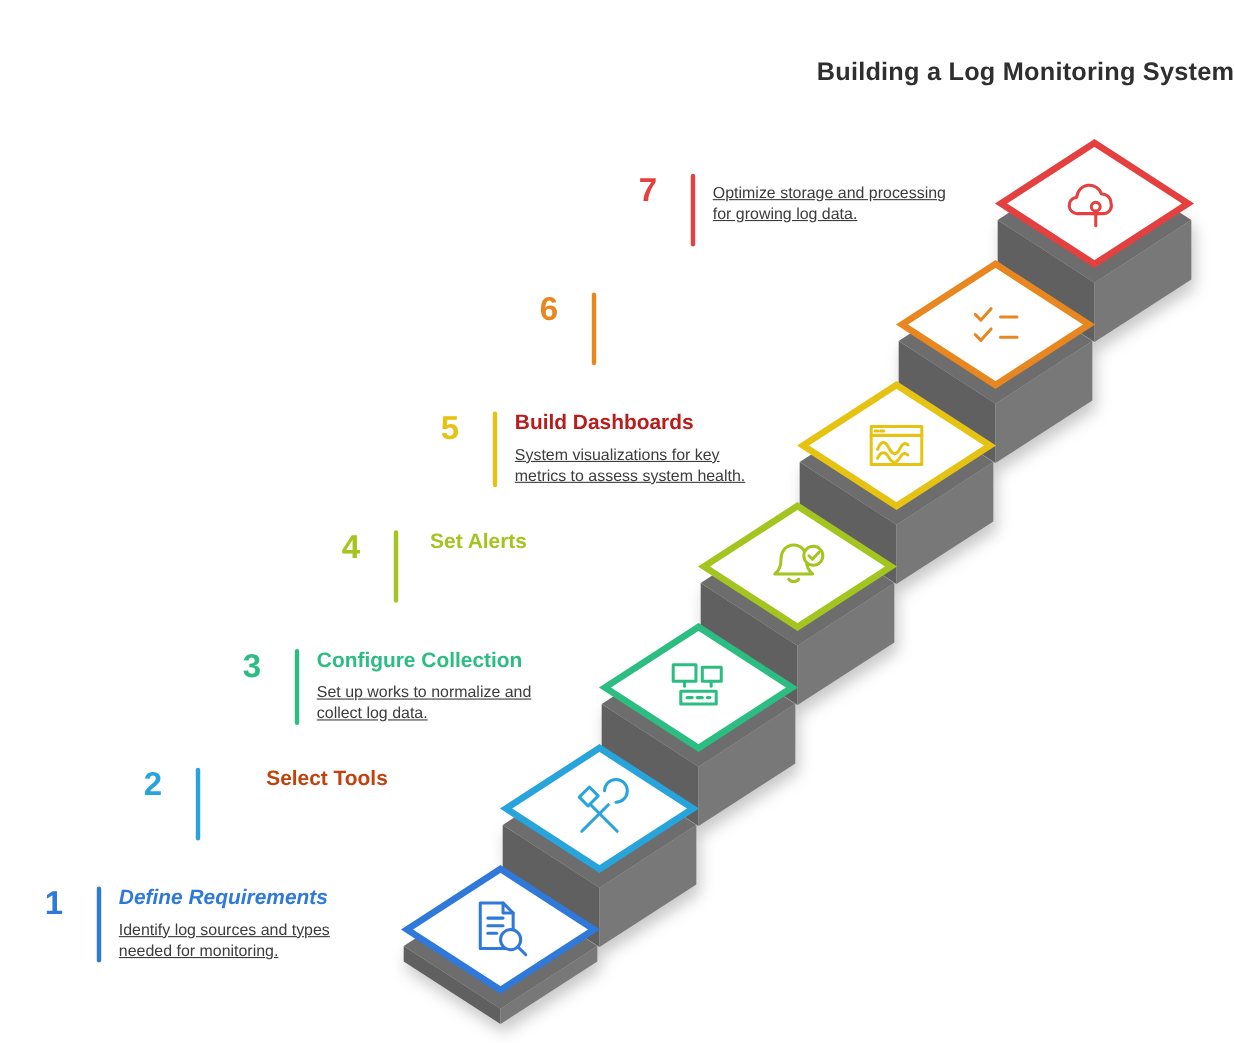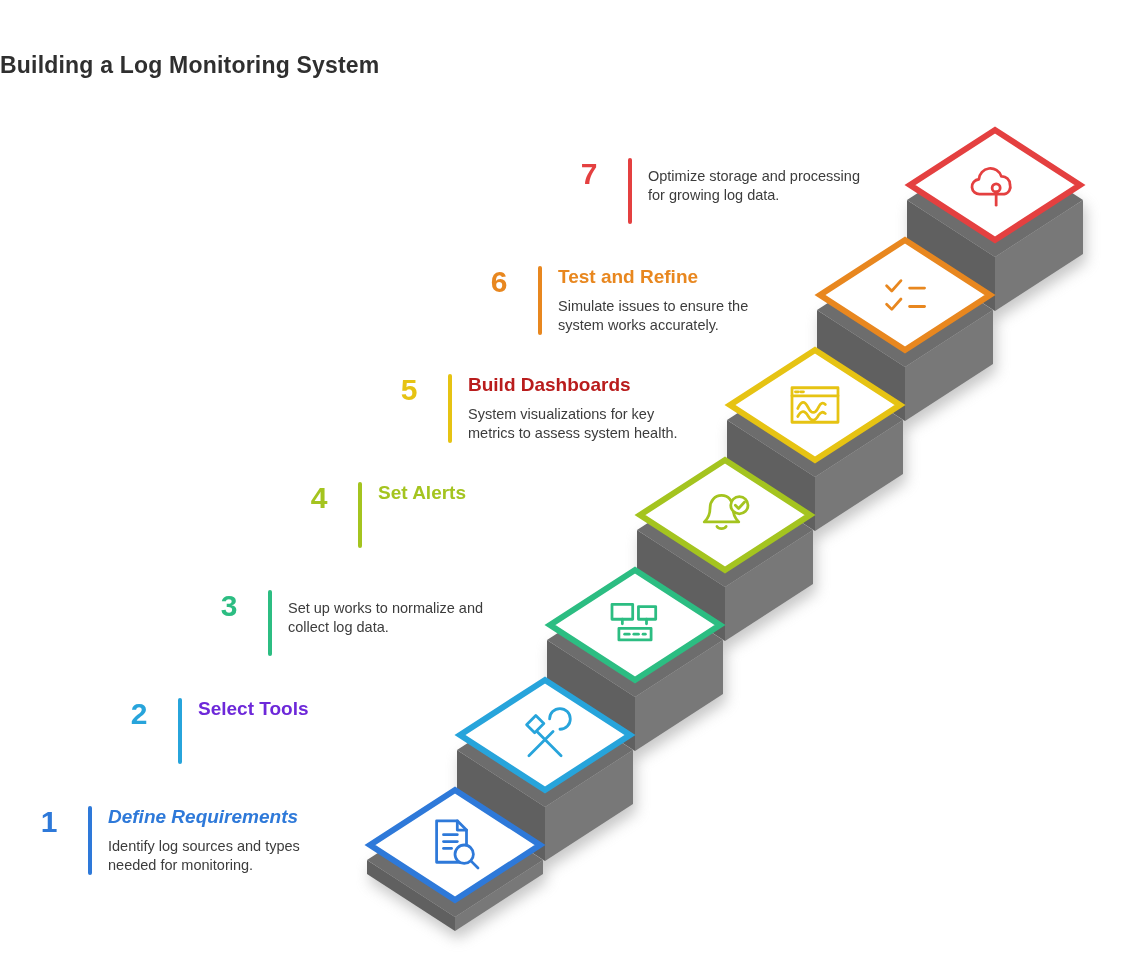--- a/index.html
+++ b/index.html
@@ -3,38 +3,38 @@
 <meta charset="utf-8">
 <style>
   html,body{margin:0;padding:0;}
   body{
     width:1122px;height:960px;position:relative;overflow:hidden;
     background:#ffffff;
     font-family:"Liberation Sans", sans-serif;
   }
   .page-title{
     position:absolute;top:52px;left:0;width:100%;
-    text-align:left;font-size:23px;font-weight:bold;color:#2f2f2f;
+    text-align:right;font-size:23px;font-weight:bold;color:#2f2f2f;
     letter-spacing:.2px;margin:0;
   }
   #stair-svg{
     position:absolute;left:0;top:0;
     filter:drop-shadow(3px 8px 7px rgba(130,130,130,.45));
   }
   #diamonds,#labels{position:absolute;left:0;top:0;width:100%;height:100%;pointer-events:none;}
   .diamond{position:absolute;}
   .step-label{position:absolute;display:flex;align-items:flex-start;}
   .step-number{
     width:58px;text-align:center;font-size:30px;font-weight:bold;line-height:1.05;
     flex:0 0 auto;
   }
   .step-bar{width:4px;border-radius:2px;margin-left:10px;align-self:stretch;min-height:66px;flex:0 0 auto;}
   .step-texts{margin-left:16px;width:272px;}
   .step-title{font-size:19px;font-weight:bold;line-height:1.15;}
-  .step-desc{margin-top:9px;font-size:14.5px;line-height:1.3;color:#3c3c3c;white-space:pre-line;}
+  .step-desc{margin-top:9px;font-size:14.5px;line-height:1.3;color:#3c3c3c;white-space:pre-line;text-decoration:underline;}
 </style>
 </head>
 <body>
 
 <h1 class="page-title">Building a Log Monitoring System</h1>
 
 <svg id="stair-svg" width="1122" height="960" viewBox="0 0 1122 960">
     <polygon points="907,200 995,257 995,311 907,254" fill="#606060"></polygon>
     <polygon points="995,257 1083,200 1083,254 995,311" fill="#787878"></polygon>
     <polygon points="907,200 995,143 1083,200 995,257" fill="#6d6d6d"></polygon>
@@ -138,55 +138,51 @@
       <div class="step-texts">
         <div class="step-title" style="color: rgb(46, 121, 217); font-style: italic;">Define Requirements</div>
         <div class="step-desc">Identify log sources and types
 needed for monitoring.</div>
       </div>
     </div>
     <div class="step-label" style="left: 110px; top: 698px;">
       <div class="step-number" style="color: rgb(39, 164, 219);">2</div>
       <div class="step-bar" style="background: rgb(39, 164, 219);"></div>
       <div class="step-texts">
-        <div class="step-title" style="color: #6d28d9;">Select Tools</div>
+        <div class="step-title" style="color: #c2410c; margin-left: 44px;">Select Tools</div>
       </div>
     </div>
     <div class="step-label" style="left: 200px; top: 590px;">
       <div class="step-number" style="color: rgb(44, 189, 130);">3</div>
       <div class="step-bar" style="background: rgb(44, 189, 130);"></div>
       <div class="step-texts">
+        <div class="step-title" style="color: rgb(44, 189, 130);">Configure Collection</div>
         <div class="step-desc">Set up works to normalize and
 collect log data.</div>
       </div>
     </div>
     <div class="step-label" style="left: 290px; top: 482px;">
       <div class="step-number" style="color: rgb(164, 196, 31);">4</div>
       <div class="step-bar" style="background: rgb(164, 196, 31);"></div>
       <div class="step-texts">
-        <div class="step-title" style="color: rgb(164, 196, 31);">Set Alerts</div>
+        <div class="step-title" style="color: rgb(164, 196, 31); margin-left: 13px;">Set Alerts</div>
       </div>
     </div>
     <div class="step-label" style="left: 380px; top: 374px;">
       <div class="step-number" style="color: rgb(230, 195, 19);">5</div>
       <div class="step-bar" style="background: rgb(230, 195, 19);"></div>
       <div class="step-texts">
         <div class="step-title" style="color: #b91c1c;">Build Dashboards</div>
         <div class="step-desc">System visualizations for key
 metrics to assess system health.</div>
       </div>
     </div>
     <div class="step-label" style="left: 470px; top: 266px;">
       <div class="step-number" style="color: rgb(232, 135, 31);">6</div>
       <div class="step-bar" style="background: rgb(232, 135, 31);"></div>
-      <div class="step-texts">
-        <div class="step-title" style="color: rgb(232, 135, 31);">Test and Refine</div>
-        <div class="step-desc">Simulate issues to ensure the
-system works accurately.</div>
-      </div>
     </div>
     <div class="step-label" style="left: 560px; top: 158px;">
       <div class="step-number" style="color: rgb(228, 64, 64);">7</div>
       <div class="step-bar" style="background: rgb(228, 64, 64);"></div>
       <div class="step-texts">
         <div class="step-desc">Optimize storage and processing
 for growing log data.</div>
       </div>
     </div>
   </div>

